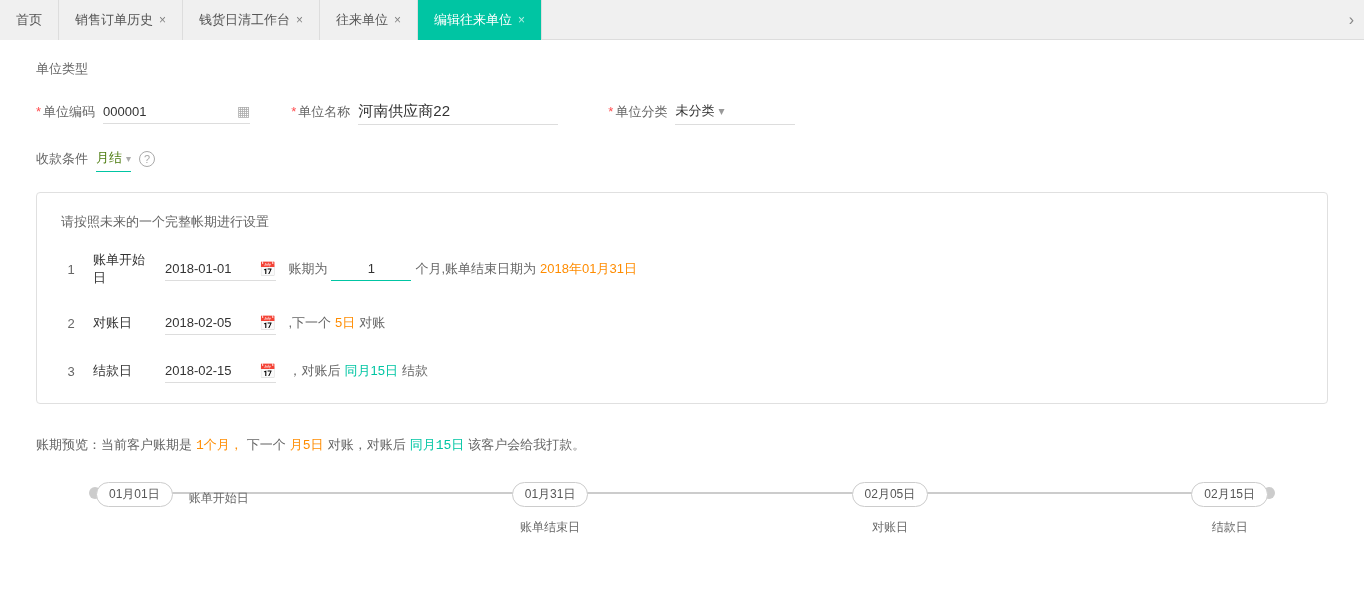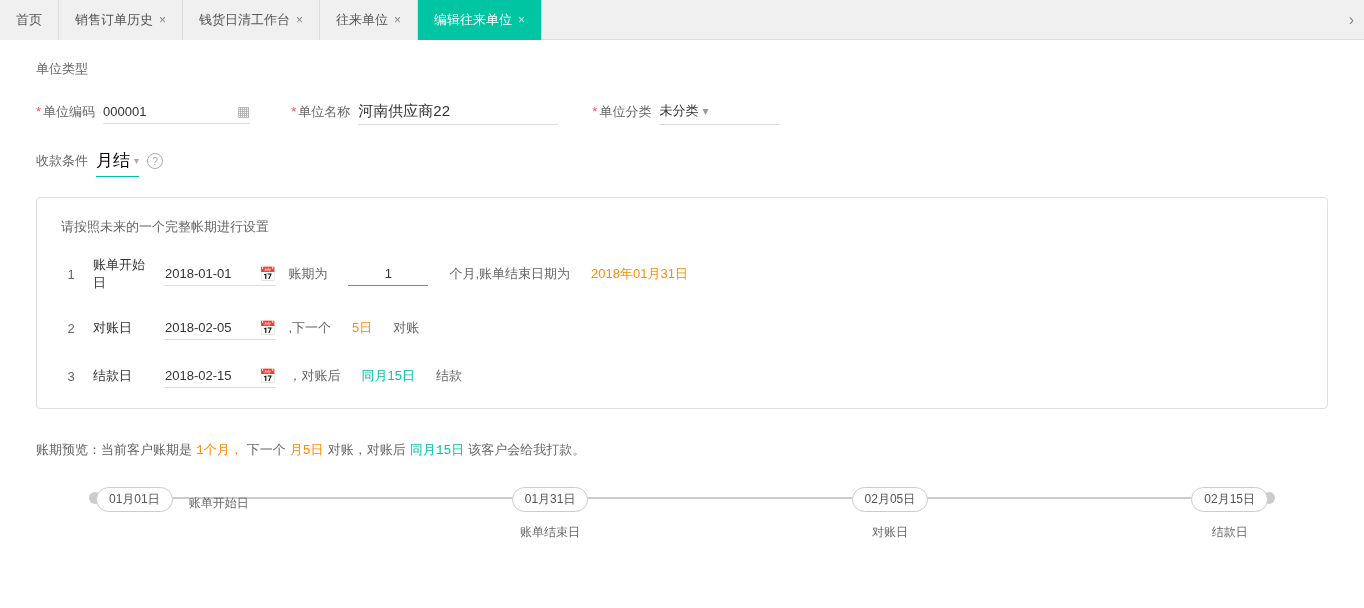--- a/index.html
+++ b/index.html
@@ -138,22 +138,22 @@
 
     
     .dropdown-wrapper {
       display: flex;
       align-items: center;
       border-bottom: 1px solid #00c5a3;
       gap: 4px;
       padding: 4px 0;
     }
     .dropdown-value {
-      color: #000000;
-      font-size: 17px;
+      color: #4d7c0f;
+      font-size: 13px;
       cursor: pointer;
     }
     .dropdown-arrow {
       color: #aaa;
       font-size: 10px;
     }
 
     
     .select-field {
       display: flex;
@@ -227,21 +227,21 @@
     .calendar-icon {
       color: #00c5a3;
       font-size: 14px;
       cursor: pointer;
     }
     .period-desc {
       font-size: 13px;
       color: #666;
       display: flex;
       align-items: center;
-      gap: 21px;
+      gap: 4px;
     }
     .highlight-orange { color: #ff8c00; font-weight: 500; }
     .highlight-teal { color: #00c5a3; font-weight: 500; }
 
     .months-input {
       border: none;
       border-bottom: 1px solid #00c5a3;
       outline: none;
       font-size: 13px;
       color: #333;
@@ -311,21 +311,21 @@
       </div>
     </div>
 
     <div class="form-group" style="margin-left: 21px;">
       <span class="form-label">
         <span class="required-star">*</span><span>单位名称</span>
       </span>
       <input type="text" class="input-field" style="width: 200px; border-bottom: 1px solid rgb(221, 221, 221);" value="河南供应商22">
     </div>
 
-    <div class="form-group" style="margin-left: 14px;">
+    <div class="form-group" style="margin-left: 30px;">
       <span class="form-label">
         <span class="required-star">*</span><span>单位分类</span>
       </span>
       <div class="select-field" style="min-width:120px;">
         <span class="select-value">未分类</span>
         <span class="chevron-icon">▾</span>
       </div>
     </div>
   </div>
 

